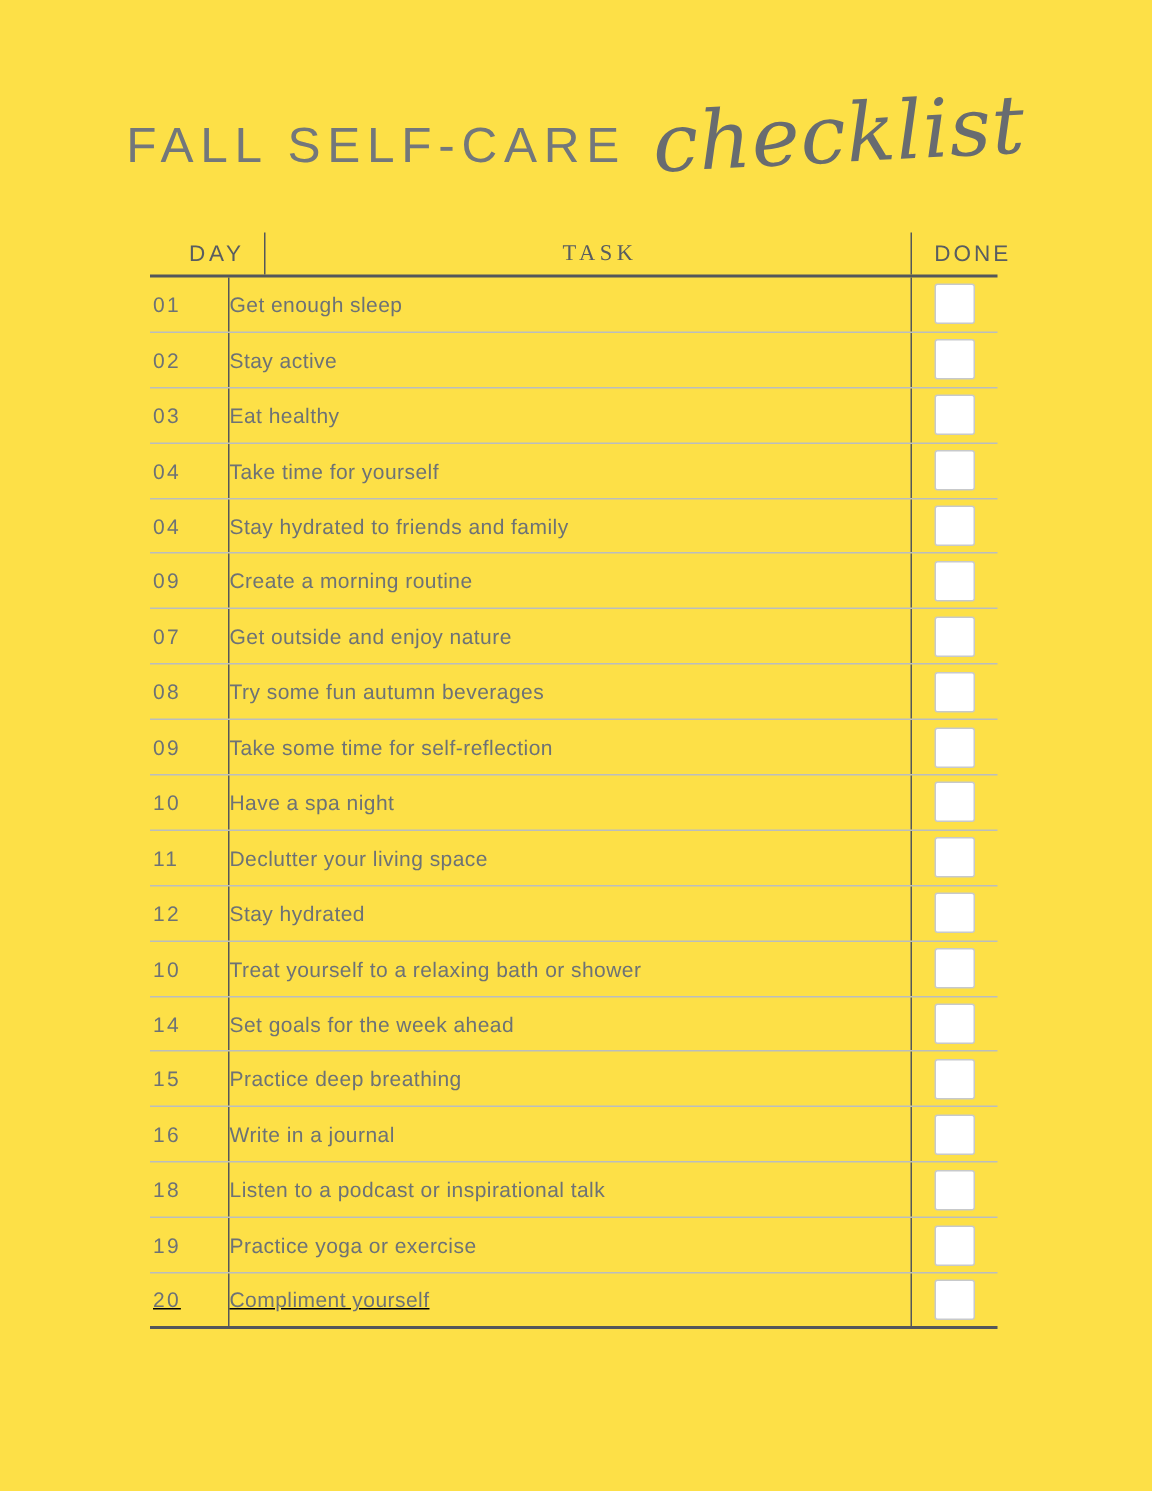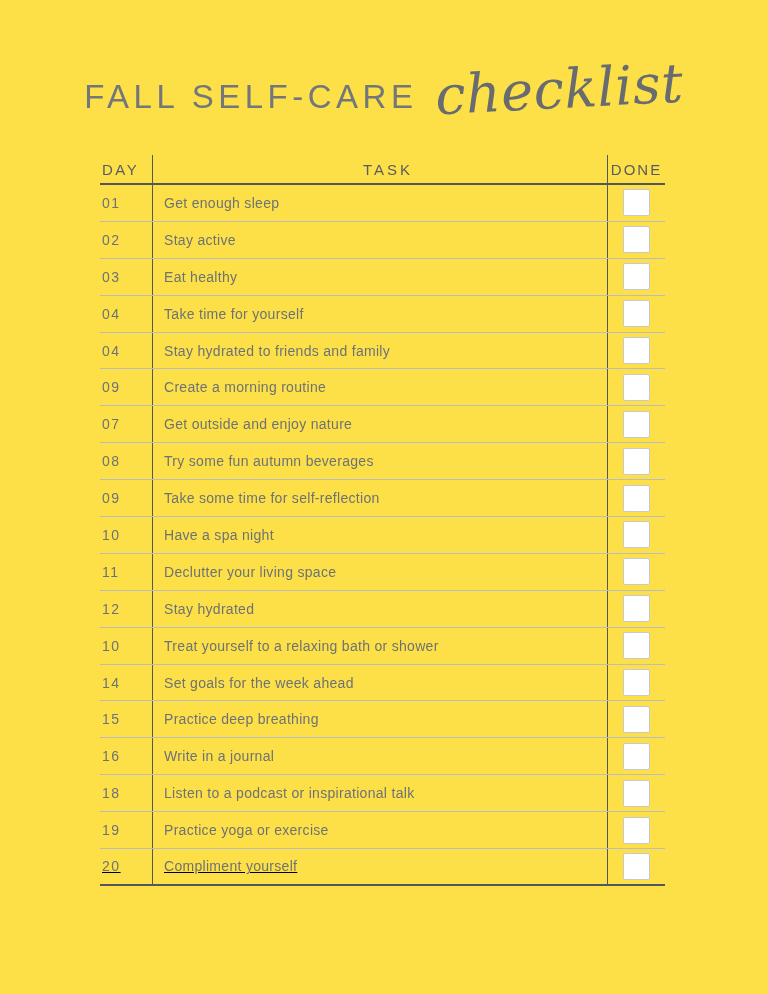--- a/index.html
+++ b/index.html
@@ -67,36 +67,36 @@
   .cell {
     display: flex;
     align-items: center;
     box-sizing: border-box;
     color: #6d7276;
     font-size: 14px;
   }
   .cell.task {
     border-left: 1px solid #54575a;
     border-right: 1px solid #54575a;
-    padding-left: 11px;
     letter-spacing: 0.3px;
   }
   .cell.day {
     padding-left: 2px;
     letter-spacing: 1.5px;
   }
   .cell.done {
     justify-content: center;
   }
   .hcell {
     font-size: 15px;
     color: #595d61;
+    margin-left: 24px;
   }
   .hcell.day  { letter-spacing: 2.5px; }
-  .hcell.task { justify-content: center; padding-left: 16px; letter-spacing: 3px; }
+  .hcell.task { justify-content: center; padding-left: 16px; letter-spacing: 3px; font-family: Liberation Serif, serif; }
   .hcell.done { letter-spacing: 2px; }
   .checkbox {
     width: 25px;
     height: 25px;
     border: 1.5px solid #c7c9cb;
     border-radius: 2px;
     background: #ffffff;
     cursor: pointer;
   }
 </style>

